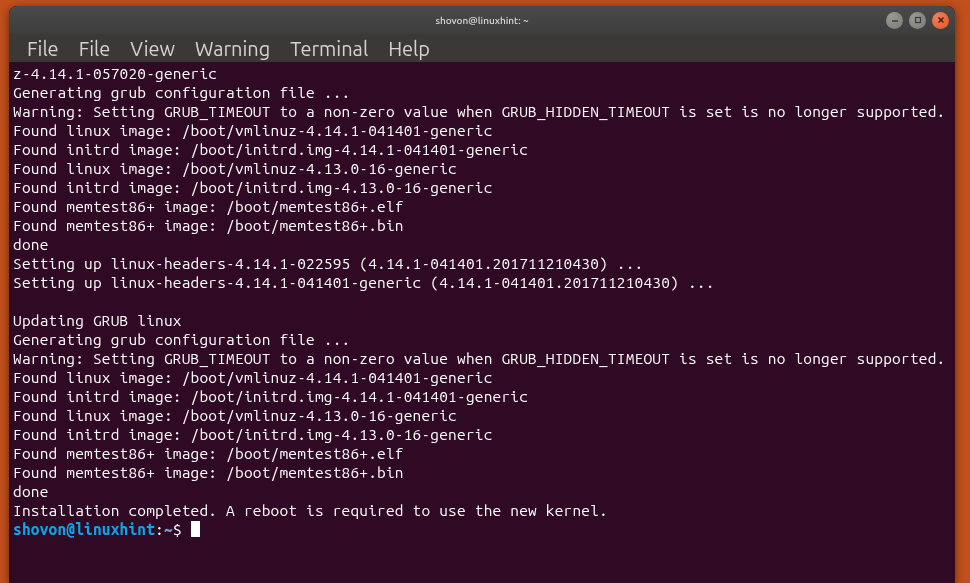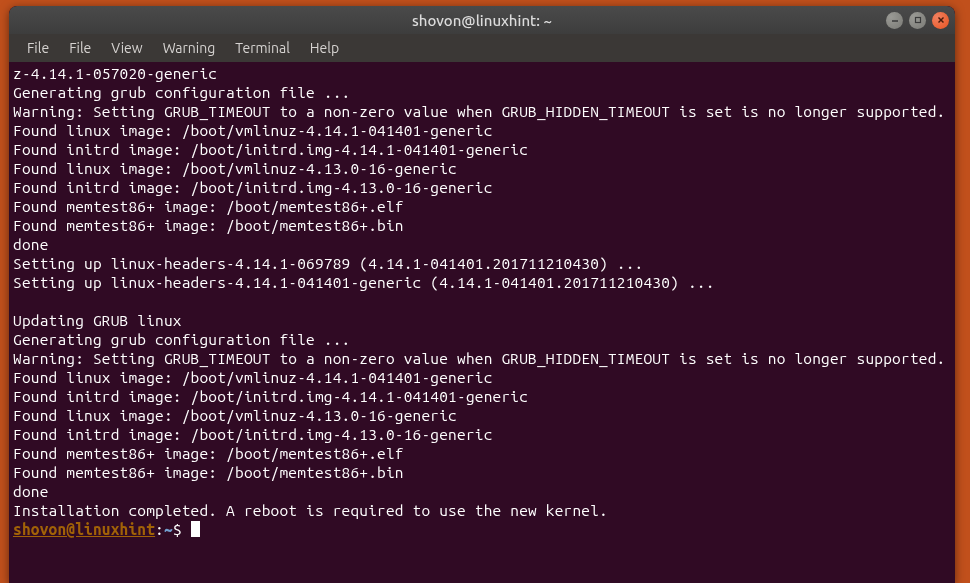--- a/index.html
+++ b/index.html
@@ -28,21 +28,21 @@
       display: flex;
       align-items: center;
       position: relative;
       border-radius: 8px 8px 0 0;
     }
     .titlebar-title {
       position: absolute;
       left: 50%;
       transform: translateX(-50%);
       color: #dcdcdc;
-      font-size: 15px;
+      font-size: 10px;
       font-weight: 500;
     }
     .window-controls {
       position: absolute;
       right: 6px;
       display: flex;
       gap: 6px;
       align-items: center;
     }
     .win-btn {
@@ -62,35 +62,35 @@
     .menubar {
       height: 28px;
       background: #3b3836;
       display: flex;
       align-items: center;
       padding: 0 8px;
       gap: 0;
     }
     .menu-item {
       color: #d6d3d1;
-      font-size: 14px;
+      font-size: 20px;
       padding: 4px 10px;
       cursor: pointer;
     }
     .terminal {
       padding: 2px 4px;
       font-family: "Ubuntu Mono", "DejaVu Sans Mono", monospace;
       font-size: 15.5px;
       line-height: 19px;
       color: #ffffff;
       white-space: pre-wrap;
       word-break: break-all;
       letter-spacing: 0.2px;
     }
-    .prompt-user { color: #a16207; font-weight: bold; text-decoration: underline; }
+    .prompt-user { color: #0ea5e9; font-weight: bold; }
     .prompt-colon { color: #ffffff; }
     .prompt-path { color: #729fcf; font-weight: bold; }
     .prompt-dollar { color: #ffffff; }
     .cursor {
       display: inline-block;
       width: 9px;
       height: 16px;
       background: #ffffff;
       vertical-align: text-bottom;
       margin-bottom: 1px;
@@ -132,21 +132,21 @@
   <div class="terminal"><span>z-4.14.1-057020-generic</span>
 <span>Generating grub configuration file ...</span>
 <span>Warning: Setting GRUB_TIMEOUT to a non-zero value when GRUB_HIDDEN_TIMEOUT is set is no longer supported.</span>
 <span>Found linux image: /boot/vmlinuz-4.14.1-041401-generic</span>
 <span>Found initrd image: /boot/initrd.img-4.14.1-041401-generic</span>
 <span>Found linux image: /boot/vmlinuz-4.13.0-16-generic</span>
 <span>Found initrd image: /boot/initrd.img-4.13.0-16-generic</span>
 <span>Found memtest86+ image: /boot/memtest86+.elf</span>
 <span>Found memtest86+ image: /boot/memtest86+.bin</span>
 <span>done</span>
-<span>Setting up linux-headers-4.14.1-069789 (4.14.1-041401.201711210430) ...</span>
+<span>Setting up linux-headers-4.14.1-022595 (4.14.1-041401.201711210430) ...</span>
 <span>Setting up linux-headers-4.14.1-041401-generic (4.14.1-041401.201711210430) ...</span>
 <span></span>
 <span>Updating GRUB linux</span>
 <span>Generating grub configuration file ...</span>
 <span>Warning: Setting GRUB_TIMEOUT to a non-zero value when GRUB_HIDDEN_TIMEOUT is set is no longer supported.</span>
 <span>Found linux image: /boot/vmlinuz-4.14.1-041401-generic</span>
 <span>Found initrd image: /boot/initrd.img-4.14.1-041401-generic</span>
 <span>Found linux image: /boot/vmlinuz-4.13.0-16-generic</span>
 <span>Found initrd image: /boot/initrd.img-4.13.0-16-generic</span>
 <span>Found memtest86+ image: /boot/memtest86+.elf</span>

